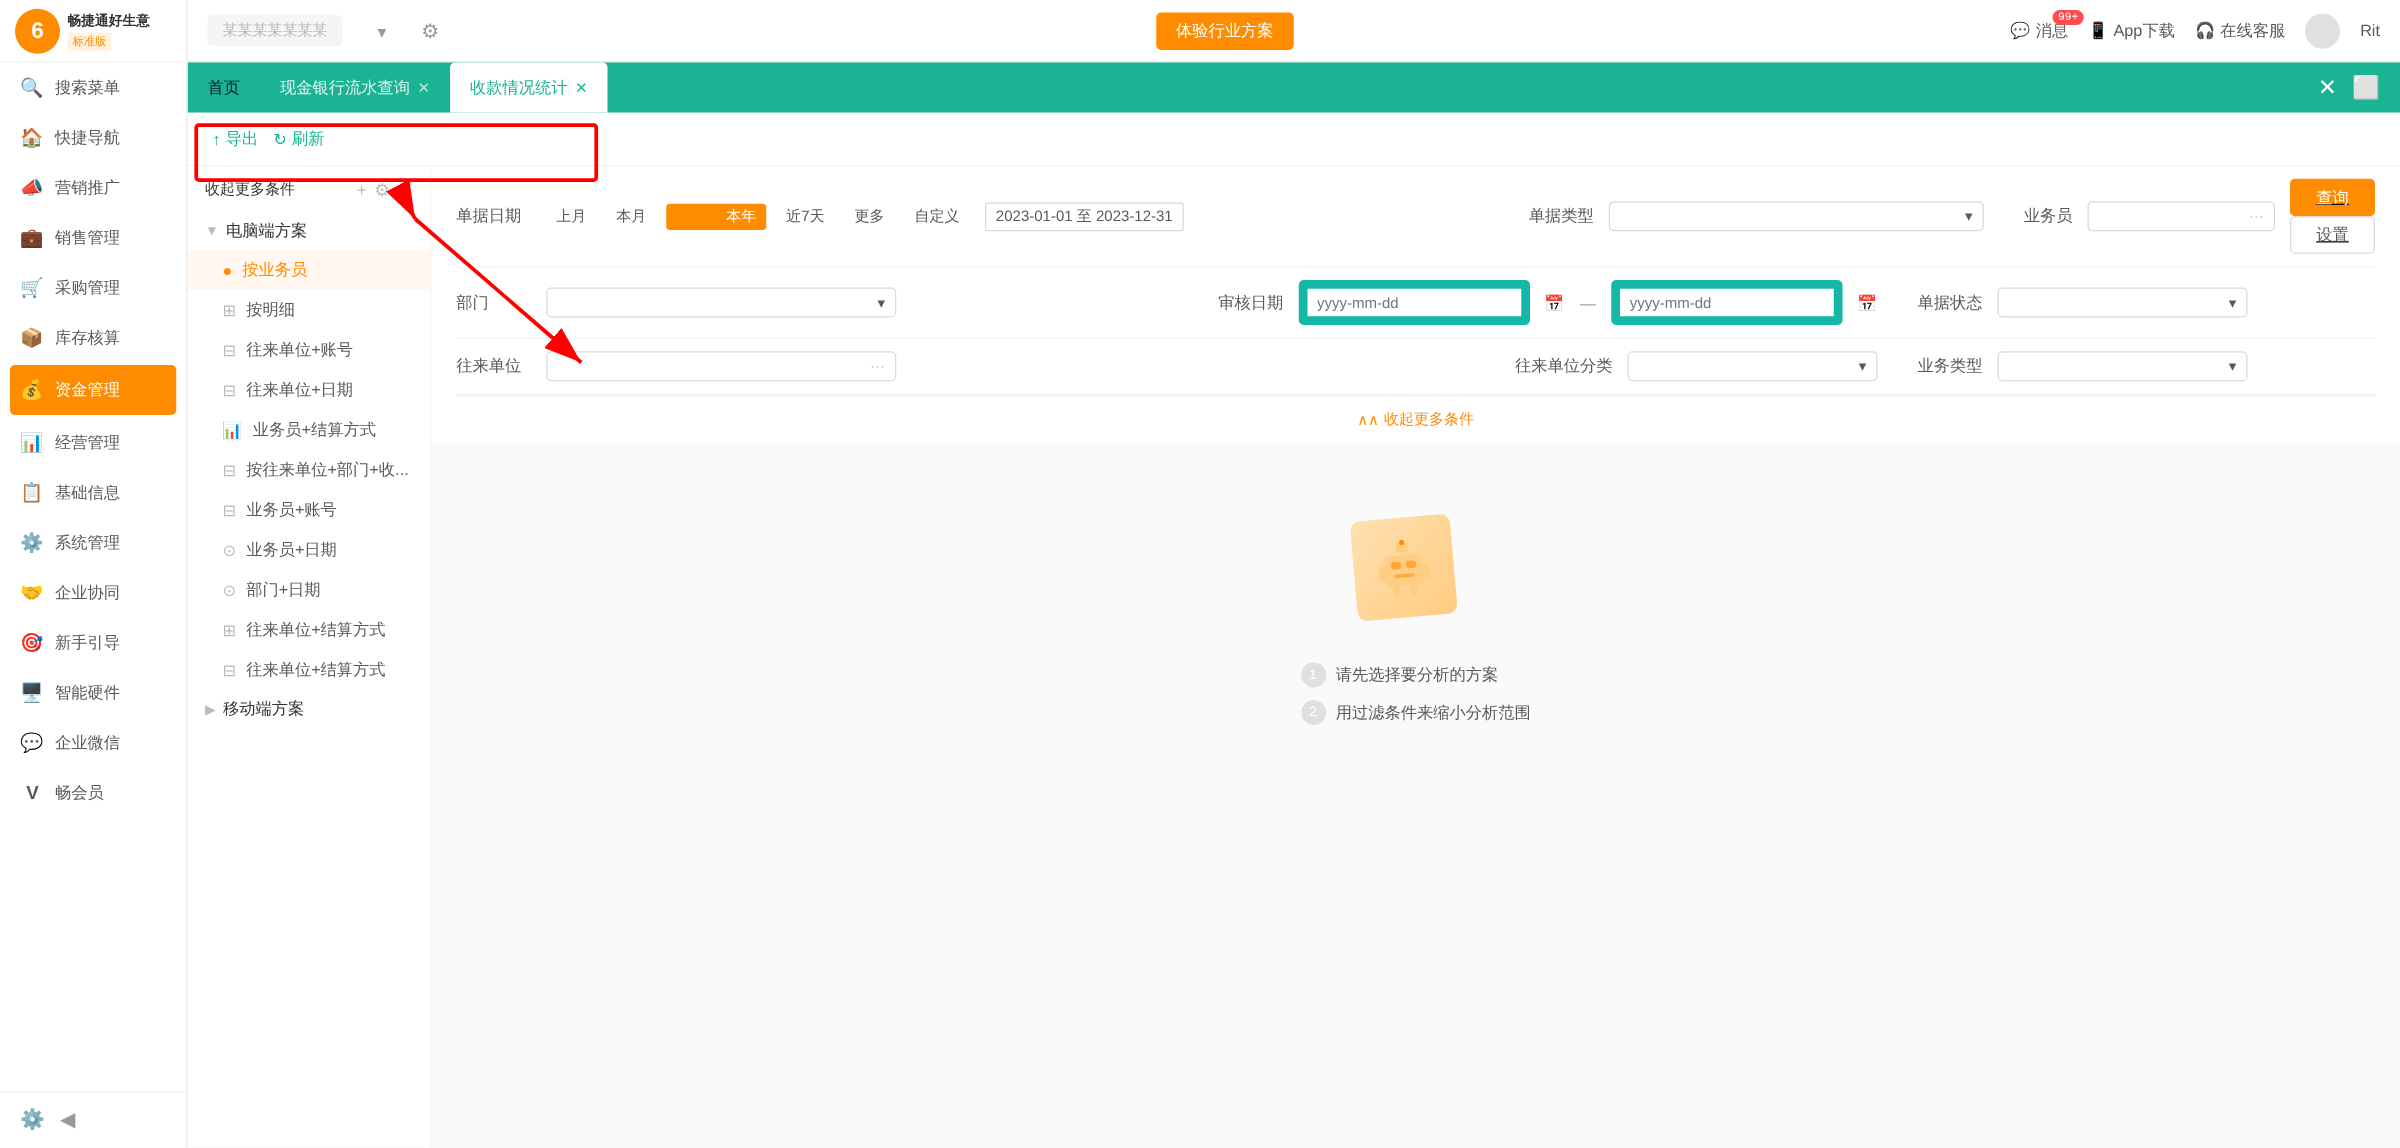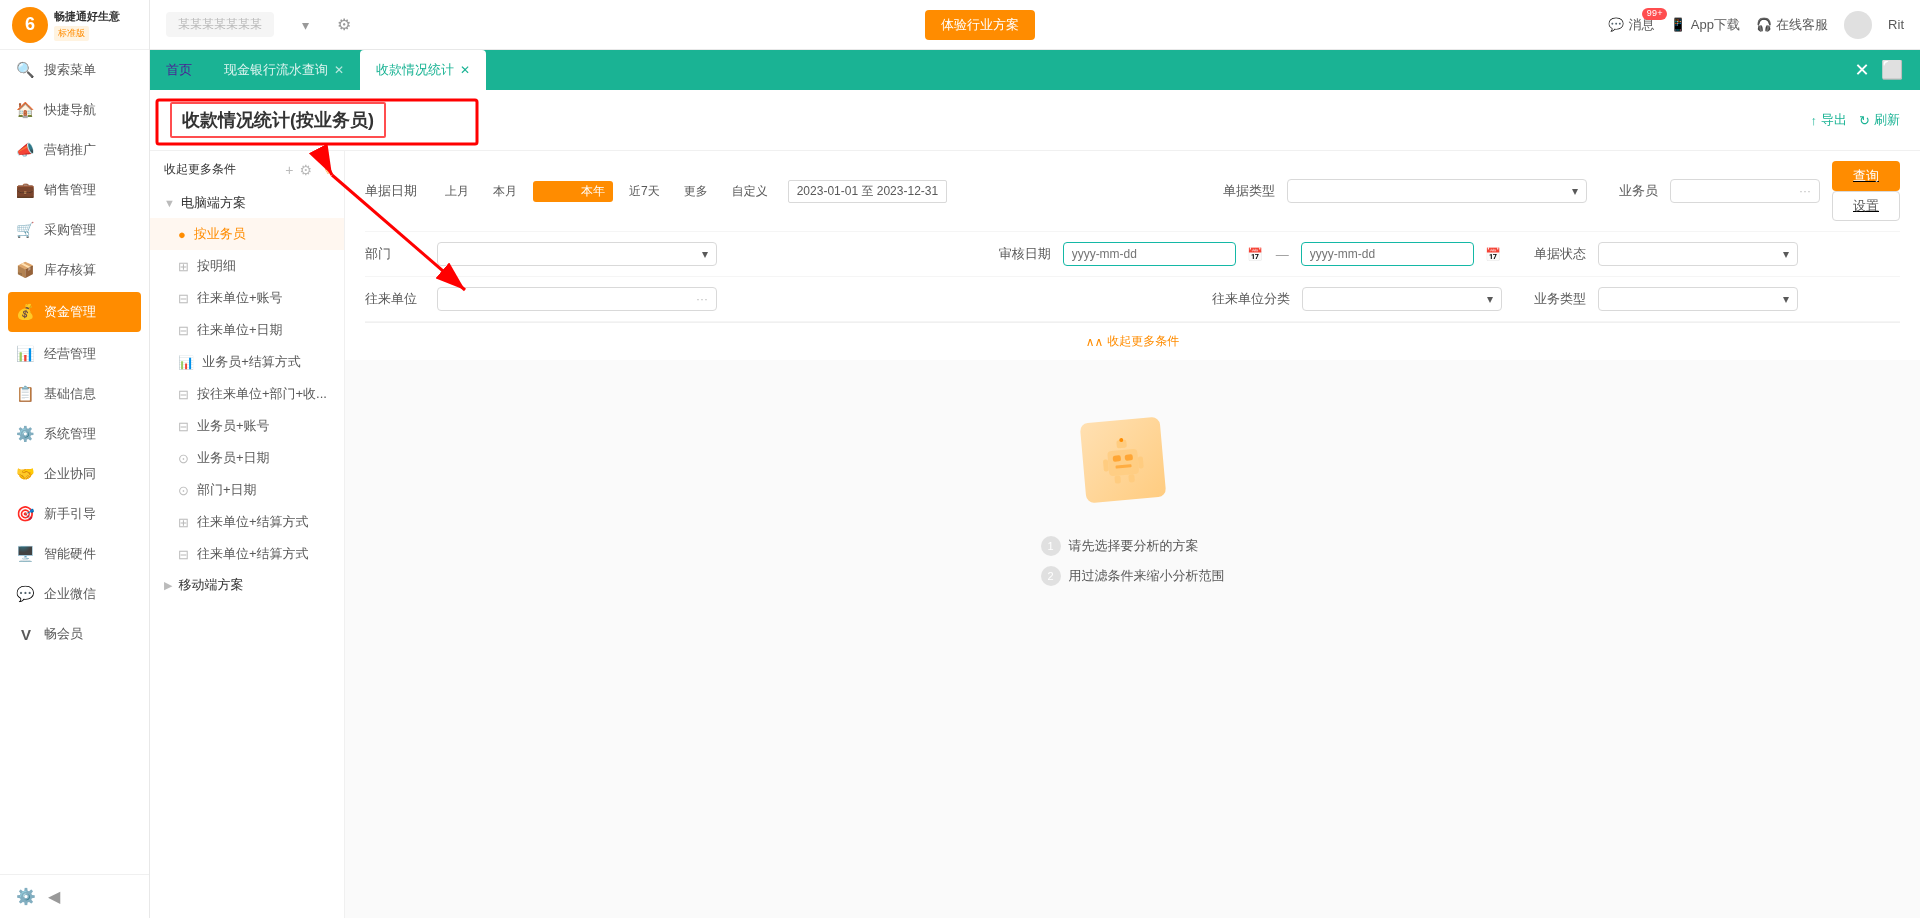--- a/index.html
+++ b/index.html
@@ -65,21 +65,21 @@
     
     .tab-bar {
       height: 40px; background: #1ab394; display: flex; align-items: center;
       padding: 0 0; position: relative;
     }
     .tab-item {
       height: 40px; display: flex; align-items: center; padding: 0 16px;
       color: rgba(255,255,255,0.85); font-size: 13px; cursor: pointer; position: relative;
       white-space: nowrap;
     }
-    .tab-item.home { color: #4c1d95; }
+    .tab-item.home { color: #0f172a; }
     .tab-item.active {
       background: #fff; color: #1ab394; border-radius: 4px 4px 0 0;
     }
     .tab-close {
       margin-left: 6px; font-size: 12px; color: rgba(255,255,255,0.7);
       cursor: pointer; line-height: 1;
     }
     .tab-item.active .tab-close { color: #1ab394; }
     .tab-right-btns {
       position: absolute; right: 16px; top: 50%; transform: translateY(-50%);
@@ -126,21 +126,21 @@
       padding: 2px 8px; border-radius: 2px; background: #fff;
     }
     .filter-select {
       border: 1px solid #d9d9d9; border-radius: 4px; padding: 4px 8px;
       font-size: 12px; color: #595959; background: #fff;
       display: flex; align-items: center; justify-content: space-between;
       min-width: 200px; cursor: pointer; position: relative;
     }
     .filter-select-wide { min-width: 300px; }
     .filter-input {
-      border: 1px solid #14b8a6; border-radius: 4px; padding: 4px 8px;
+      border: 7px solid #14b8a6; border-radius: 4px; padding: 4px 8px;
       font-size: 12px; color: #bbb; background: #fff; min-width: 130px;
     }
     .filter-dash { color: #999; }
     .filter-calendar { color: #bbb; font-size: 13px; cursor: pointer; }
 
     .collapse-bar {
       display: flex; align-items: center; justify-content: center;
       padding: 10px 0; color: #ff8c00; cursor: pointer; font-size: 12px;
       border-top: 1px solid #f0f0f0; gap: 4px;
     }
@@ -326,21 +326,20 @@
     </div>
     <div class="tab-right-btns">
       <span class="tab-right-btn">✕</span>
       <span class="tab-right-btn">⬜</span>
     </div>
   </div>
 
   <div class="page-content">
 
     <div class="page-header">
-      <div class="page-title">收款情况统计(按业务员)</div>
       <div class="page-actions">
         <button class="action-btn">
           <span>↑</span>
           <span>导出</span>
         </button>
         <button class="action-btn">
           <span>↻</span>
           <span>刷新</span>
         </button>
       </div>

